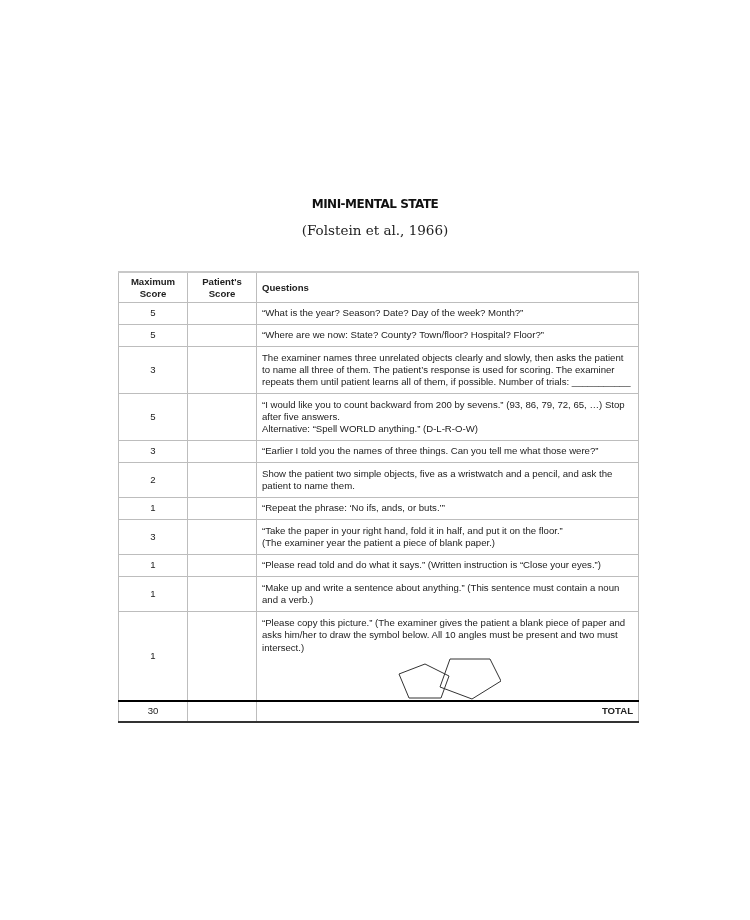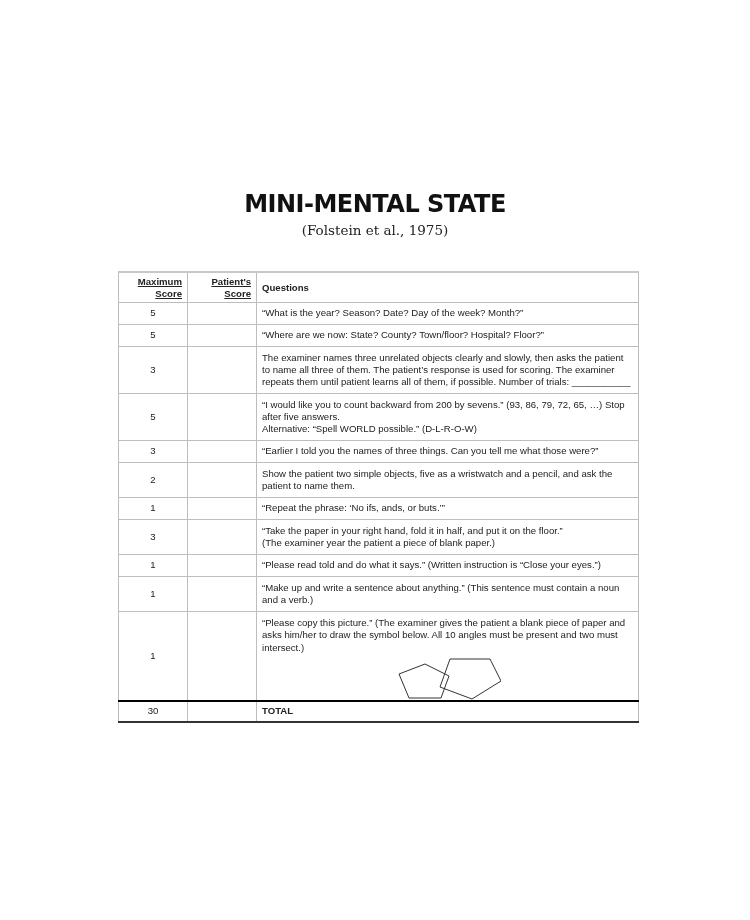--- a/index.html
+++ b/index.html
@@ -1,40 +1,40 @@
 <!DOCTYPE html>
 <html><head>
 <meta charset="utf-8">
 <style>
   html, body { margin: 0; padding: 0; background: #ffffff; }
   body { width: 750px; height: 920px; position: relative; font-family: "DejaVu Sans", sans-serif; color: #1a1a1a; overflow: hidden; }
   .title-block { position: absolute; top: 192px; left: 0; width: 750px; text-align: center; }
-  .title { font-family: "DejaVu Sans", sans-serif; font-weight: bold; font-size: 24px; line-height: 25px; letter-spacing: -0.5px; color: #111; }
+  .title { font-family: "DejaVu Sans", sans-serif; font-weight: bold; font-size: 12px; line-height: 25px; letter-spacing: -0.5px; color: #111; }
   .subtitle { font-family: "DejaVu Serif", serif; font-size: 13.5px; margin-top: 5px; color: #222; }
   table.mmse { position: absolute; top: 271px; left: 118px; width: 520px; border-collapse: collapse; table-layout: fixed; font-family: "Liberation Sans", sans-serif; font-size: 9.6px; line-height: 12.3px; color: #222; }
   table.mmse col.c1 { width: 69px; }
   table.mmse col.c2 { width: 69px; }
   table.mmse col.c3 { width: 382px; }
   table.mmse th, table.mmse td { border-left: 1px solid #bdbdbd; border-right: 1px solid #bdbdbd; border-bottom: 1px solid #bdbdbd; padding: 0 5px; vertical-align: middle; }
   table.mmse thead tr { border-top: 2px solid #c8c8c8; }
   table.mmse th { font-weight: bold; font-size: 9.6px; line-height: 11.5px; height: 29px; color: #222; }
   table.mmse th.hq { text-align: left; margin-top: 33px; }
-  table.mmse th.hs { text-align: right; text-decoration: underline; }
+  table.mmse th.hs { text-align: center; }
   td.score { text-align: center; }
   td.q { text-align: left; padding-top: 3px; padding-bottom: 3px; }
   tr.total td { border-top: 2px solid #000000; border-bottom: 2px solid #333; height: 19px; }
-  tr.total td.q { font-weight: bold; }
+  tr.total td.q { font-weight: bold; text-align: right; }
   .figure { display: block; margin: 4px 0 0 135px; }
 </style>
 </head>
 <body>
 
 <div class="title-block">
   <div class="title">MINI-MENTAL STATE</div>
-  <div class="subtitle">(Folstein et al., 1975)</div>
+  <div class="subtitle">(Folstein et al., 1966)</div>
 </div>
 
 <table class="mmse">
   <colgroup>
       <col class="c1">
       <col class="c2">
       <col class="c3">
     </colgroup>
   <thead>
     <tr>
@@ -63,21 +63,21 @@
     <tr style="height:47px">
       <td class="score">3</td>
       <td class="score"></td>
       <td class="q">The examiner names three unrelated objects clearly and slowly, then asks the patient to name all three of them. The patient’s response is used for scoring. The examiner repeats them until patient learns all of them, if possible. Number of trials: ___________</td>
     </tr>
     <tr style="height:47px">
       <td class="score">5</td>
       <td class="score"></td>
       <td class="q">
         <div>“I would like you to count backward from 200 by sevens.” (93, 86, 79, 72, 65, …) Stop after five answers.</div>
-        <div>Alternative: “Spell WORLD possible.” (D-L-R-O-W)</div>
+        <div>Alternative: “Spell WORLD anything.” (D-L-R-O-W)</div>
       </td>
     </tr>
     <tr style="height:22px">
       <td class="score">3</td>
       <td class="score"></td>
       <td class="q">“Earlier I told you the names of three things. Can you tell me what those were?”</td>
     </tr>
     <tr style="height:35px">
       <td class="score">2</td>
       <td class="score"></td>

